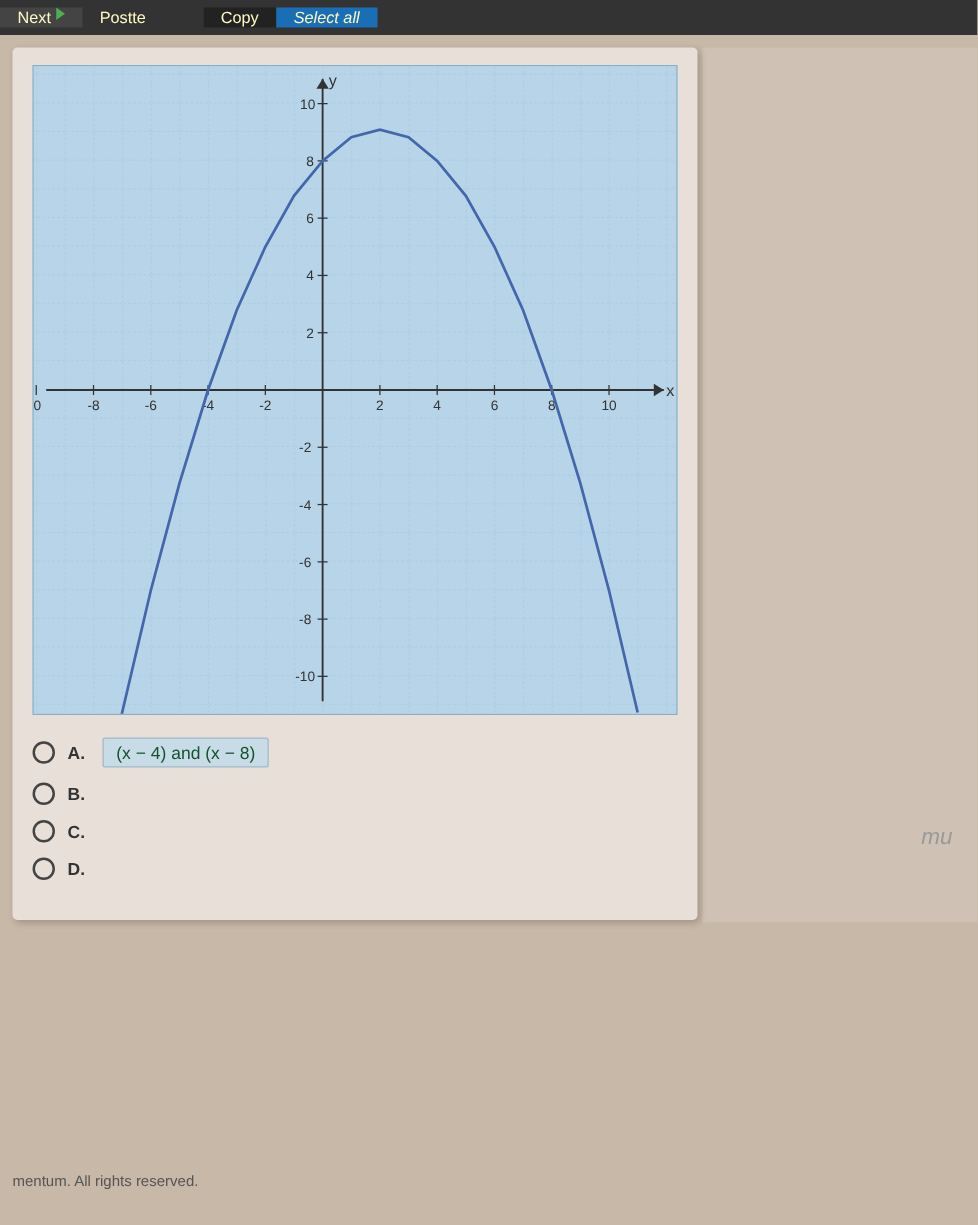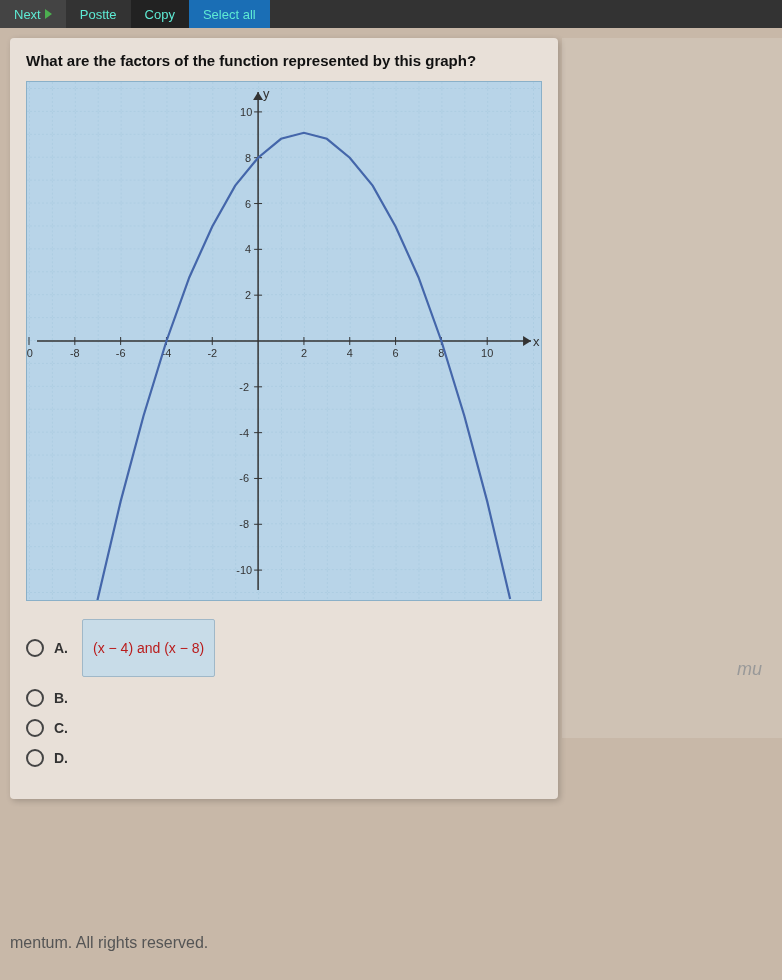--- a/index.html
+++ b/index.html
@@ -18,34 +18,33 @@
       top: 0;
       left: 0;
       width: 782px;
       height: 28px;
       background: #333;
       display: flex;
       align-items: center;
       gap: 0;
     }
     .toolbar-btn {
-      height: 28px;
+      height: 16px;
       padding: 0 14px;
-      color: #5eead4;
+      color: #fef9c3;
       font-size: 13px;
       display: flex;
-      align-items: center;
       cursor: pointer;
       background: transparent;
       border: none;
       gap: 4px;
     }
     .toolbar-btn.next { background: #444; }
-    .toolbar-btn.copy { background: #222; }
-    .toolbar-btn.select-all { background: #1a6eb5; }
+    .toolbar-btn.copy { background: #222; margin-left: 32px; }
+    .toolbar-btn.select-all { background: #1a6eb5; font-style: italic; }
     .toolbar-btn .arrow-icon {
       width: 0; height: 0;
       border-top: 5px solid transparent;
       border-bottom: 5px solid transparent;
       border-left: 7px solid #4caf50;
       display: inline-block;
     }
 
     
     #main-card {
@@ -104,33 +103,33 @@
     }
     .option-label {
       font-size: 14px;
       font-weight: bold;
       color: #333;
       margin-right: 8px;
       min-width: 20px;
     }
     .option-text {
       font-size: 14px;
-      color: #b91c1c;
+      color: #14532d;
       background: #c8dce8;
       border: 1px solid #a0b8c8;
-      padding: 20px 10px;
+      padding: 3px 10px;
       border-radius: 2px;
     }
 
     
     #footer {
       position: absolute;
       bottom: 28px;
       left: 10px;
-      font-size: 16px;
+      font-size: 12px;
       color: #555;
     }
 
     
     #right-panel {
       position: absolute;
       top: 38px;
       right: 0;
       width: 220px;
       height: 700px;
@@ -165,21 +164,20 @@
   <button class="toolbar-btn select-all">
     <span>Select all</span>
   </button>
 </div>
 
 <div id="right-panel"></div>
 <div id="mu-text">mu</div>
 
 <div id="main-card">
 
-  <div id="question-text">What are the factors of the function represented by this graph?</div>
 
   <div id="graph-container">
     <svg id="graph-svg" viewBox="0 0 516 520" xmlns="http://www.w3.org/2000/svg">
 
       <rect width="516" height="520" fill="#b8d4e8"></rect>
 
       <defs>
         <pattern id="smallGrid" width="23" height="23" patternUnits="userSpaceOnUse" x="2" y="6">
           <path d="M 23 0 L 0 0 0 23" fill="none" stroke="#8ab8d0" stroke-width="0.5" stroke-dasharray="2,2"></path>
         </pattern>

